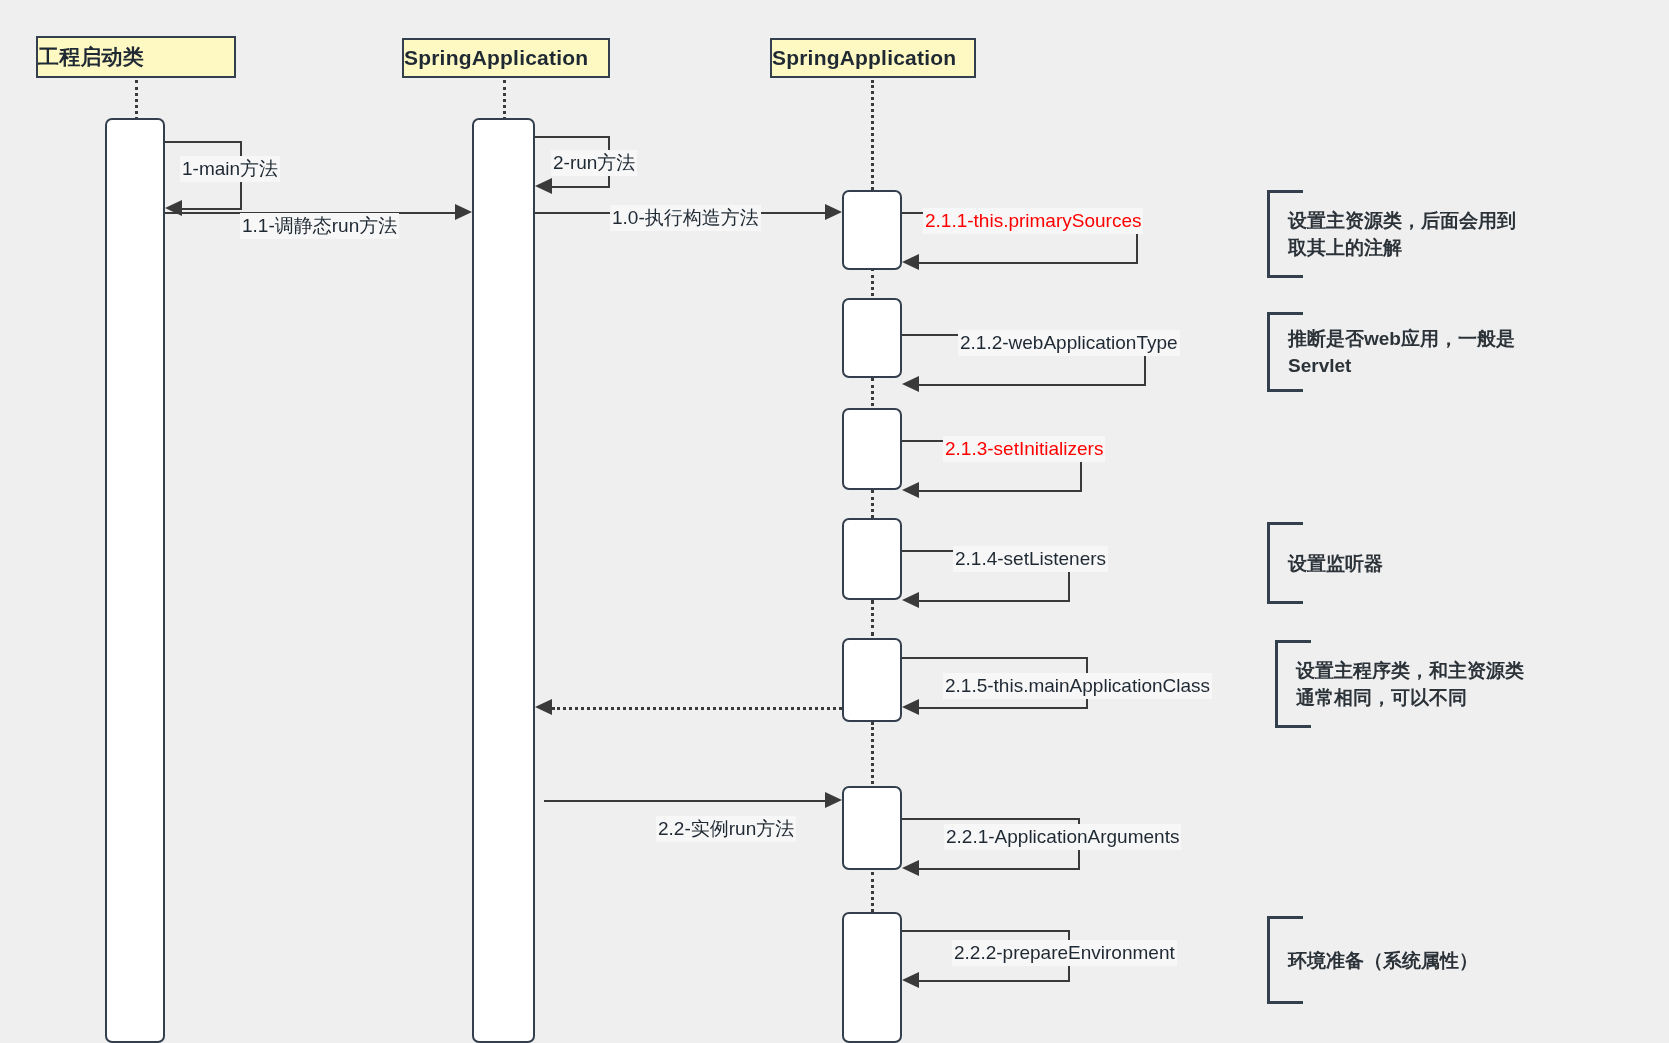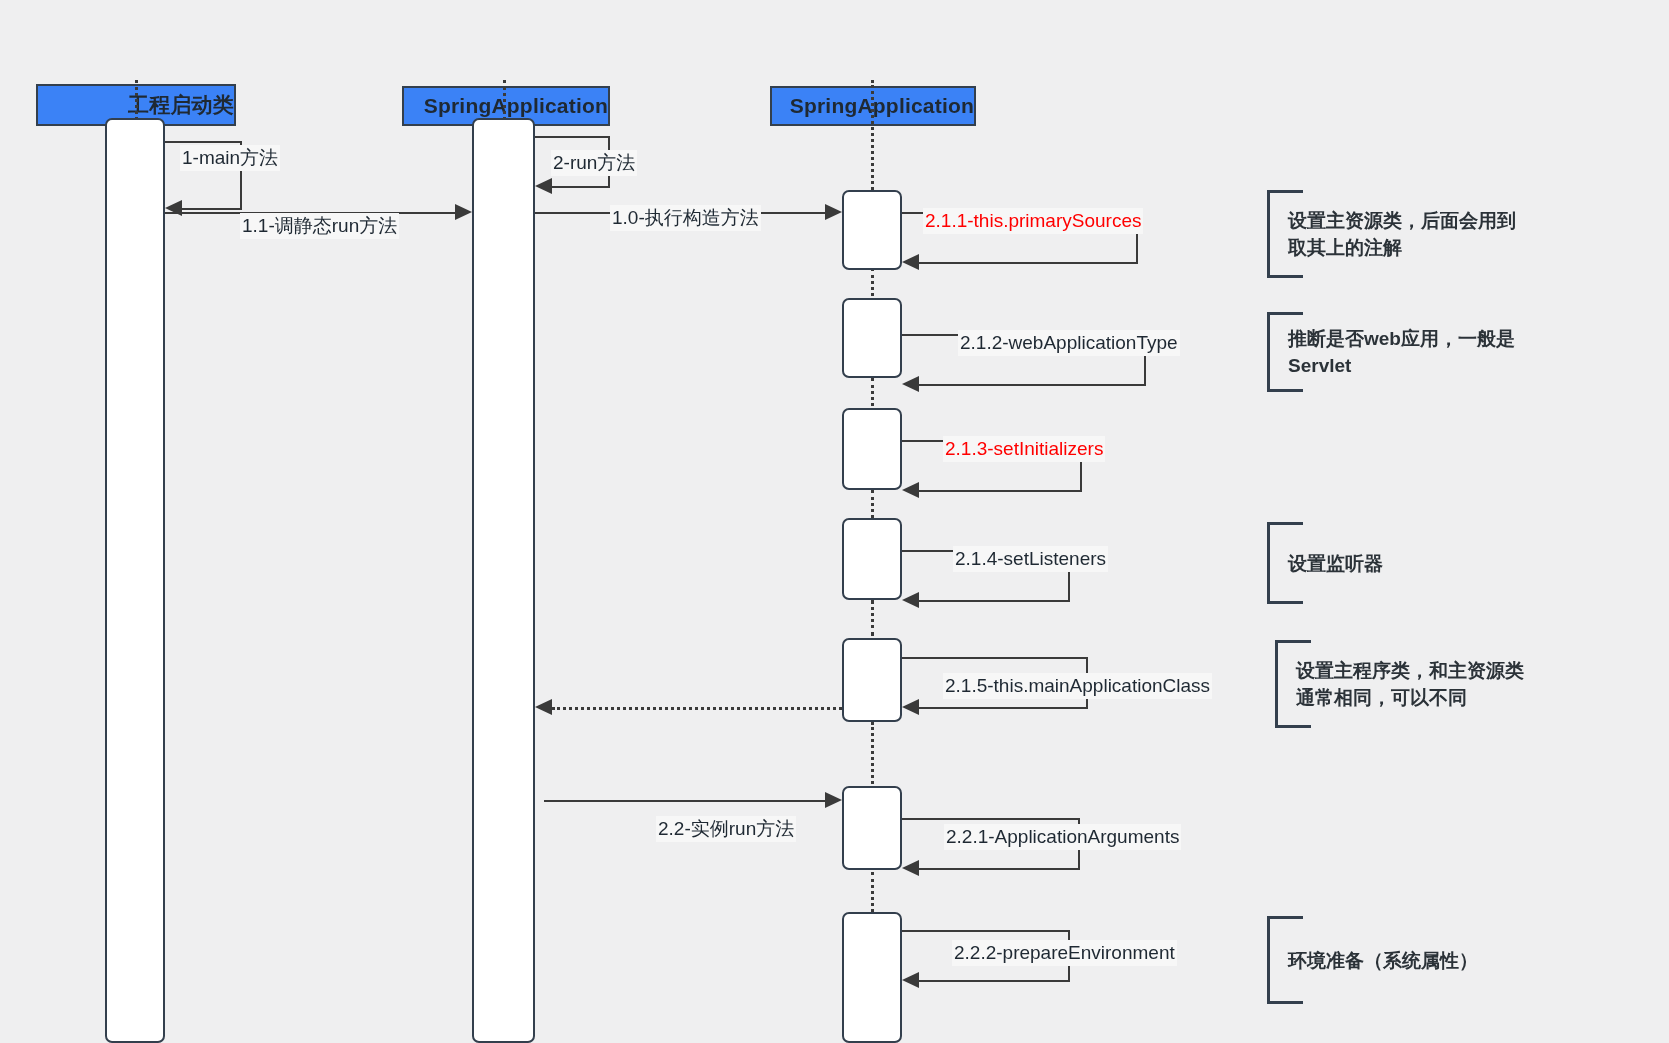--- a/index.html
+++ b/index.html
@@ -9,27 +9,26 @@
     background:#efeff0;
     font-family:"Liberation Sans","DejaVu Sans",sans-serif;
     overflow:hidden;
   }
   #canvas{position:relative;width:1669px;height:1043px;overflow:hidden;}
 
   
   .participant{
     position:absolute;
     box-sizing:border-box;
-    background:#3b82f6;
+    background:#fef9c3;
     border:2.5px solid #333f4d;
-    display:flex;align-items:center;justify-content:flex-end;
+    display:flex;align-items:center;justify-content:flex-start;
     font-weight:bold;
     color:#1f2933;
     letter-spacing:.2px;
-    margin-top:48px;
   }
   .participant .plabel{white-space:nowrap;}
 
   
   .lifeline{
     position:absolute;
     width:0;
     border-left:3px dotted #3a3a3a;
   }
 
@@ -136,21 +135,21 @@
   <div class="activation square" style="left:842px;top:408px;width:60px;height:82px;"></div>
   <div class="activation square" style="left:842px;top:518px;width:60px;height:82px;"></div>
   <div class="activation square" style="left:842px;top:638px;width:60px;height:84px;"></div>
   <div class="activation square" style="left:842px;top:786px;width:60px;height:84px;"></div>
   <div class="activation square" style="left:842px;top:912px;width:60px;height:131px;"></div>
 
   <div class="hline" style="left:165px;top:141px;width:77px;"></div>
   <div class="vline" style="left:240px;top:141px;height:67px;"></div>
   <div class="hline" style="left:182px;top:208px;width:60px;"></div>
   <div class="arrow-left" style="left:165px;top:200px;"></div>
-  <div class="msg" style="left:180px;top:145px;">1-main方法</div>
+  <div class="msg" style="left:180px;top:156px;">1-main方法</div>
 
   <div class="hline" style="left:165px;top:212px;width:290px;"></div>
   <div class="arrow-right" style="left:455px;top:204px;"></div>
   <div class="msg" style="left:240px;top:213px;">1.1-调静态run方法</div>
 
   <div class="hline" style="left:535px;top:136px;width:75px;"></div>
   <div class="vline" style="left:608px;top:136px;height:50px;"></div>
   <div class="hline" style="left:552px;top:186px;width:58px;"></div>
   <div class="arrow-left" style="left:535px;top:178px;"></div>
   <div class="msg" style="left:551px;top:150px;">2-run方法</div>

